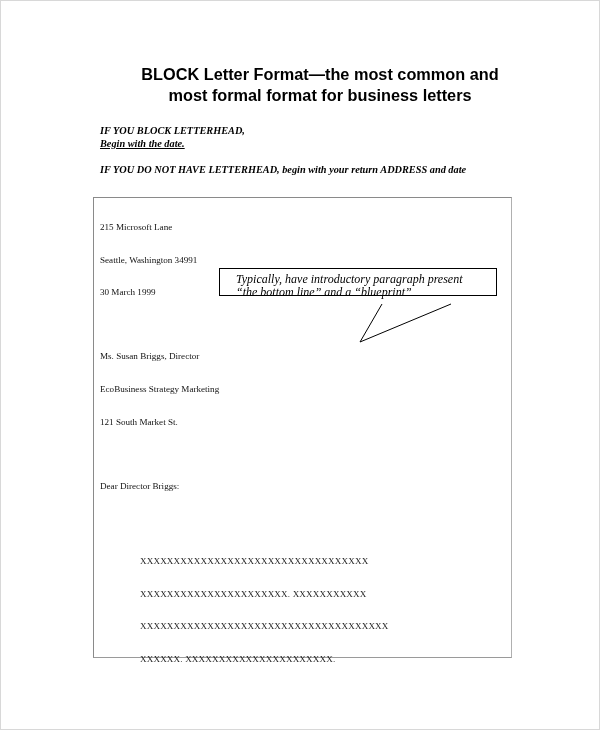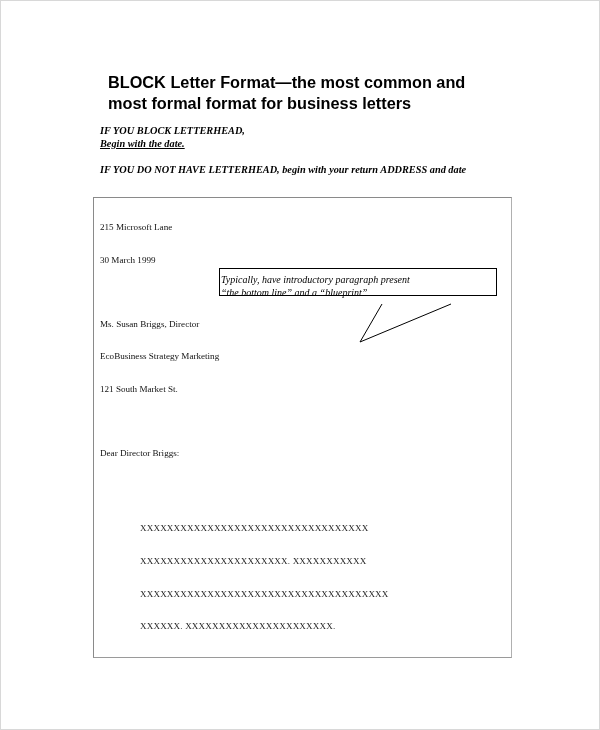--- a/index.html
+++ b/index.html
@@ -7,21 +7,21 @@
       width: 600px; height: 730px; position: relative; overflow: hidden;
       font-family: "Liberation Serif", serif; color: #000;
     }
     .page-frame {
       position: absolute; left: 0; top: 0; width: 598px; height: 728px;
       border: 1px solid #d8d8d8; background: #fff;
     }
     .title {
       position: absolute; left: 100px; top: 64px; width: 440px;
       font-family: "Liberation Sans", sans-serif; font-weight: bold;
-      font-size: 16.3px; line-height: 21px; margin: 8px;
+      font-size: 16.3px; line-height: 21px; margin: 0; text-align: center;
     }
     .note {
       position: absolute; left: 100px;
       font-style: italic; font-weight: bold; font-size: 10.3px; line-height: 13px;
       margin: 0; white-space: nowrap;
     }
     .note1 { top: 124px; }
     .note2 { top: 137px; text-decoration: underline; }
     .note3 { top: 163px; }
     .letter-box {
@@ -32,21 +32,21 @@
     .letter {
       position: absolute; left: 100px; top: 200px;
       font-size: 9.1px; line-height: 10.9px; white-space: pre; color: #111;
     }
     .letter .line { display: block; height: 10.9px; }
     .letter .gap { display: block; height: 9.6px; }
     .letter .xline { letter-spacing: 0.15px; color: #222; margin-left: 40px; }
     .callout {
       position: absolute; left: 219px; top: 268px; width: 278px; height: 28px;
       border: 1px solid #000; box-sizing: border-box; background: #fff;
-      padding: 4px 0 0 1px; font-style: italic; font-size: 10px; line-height: 13px;
+      padding: 4px 0 0 16px; font-style: italic; font-size: 12px; line-height: 13px;
       white-space: nowrap; z-index: 2;
     }
     .callout-tail { position: absolute; left: 0; top: 0; width: 600px; height: 730px; z-index: 3; pointer-events: none; }
   </style>
 </head>
 <body>
 
 <div class="page-frame"></div>
 
 <h1 class="title">
@@ -55,20 +55,21 @@
 </h1>
 
 <p class="note note1">IF YOU BLOCK LETTERHEAD,</p>
 <p class="note note2">Begin with the date.</p>
 <p class="note note3">IF YOU DO NOT HAVE LETTERHEAD, begin with your return ADDRESS and date</p>
 
 <div class="letter-box"></div>
 
 <div class="letter">
   <span class="line">215 Microsoft Lane</span>
+  <span class="line">Seattle, Washington 34991</span>
   <span class="line">30 March 1999</span>
   <span class="gap"></span>
   <span class="line">Ms. Susan Briggs, Director</span>
   <span class="line">EcoBusiness Strategy Marketing</span>
   <span class="line">121 South Market St.</span>
   <span class="gap"></span>
   <span class="line">Dear Director Briggs:</span>
   <span class="gap"></span>
 
   <span class="line xline">XXXXXXXXXXXXXXXXXXXXXXXXXXXXXXXXXX</span>

